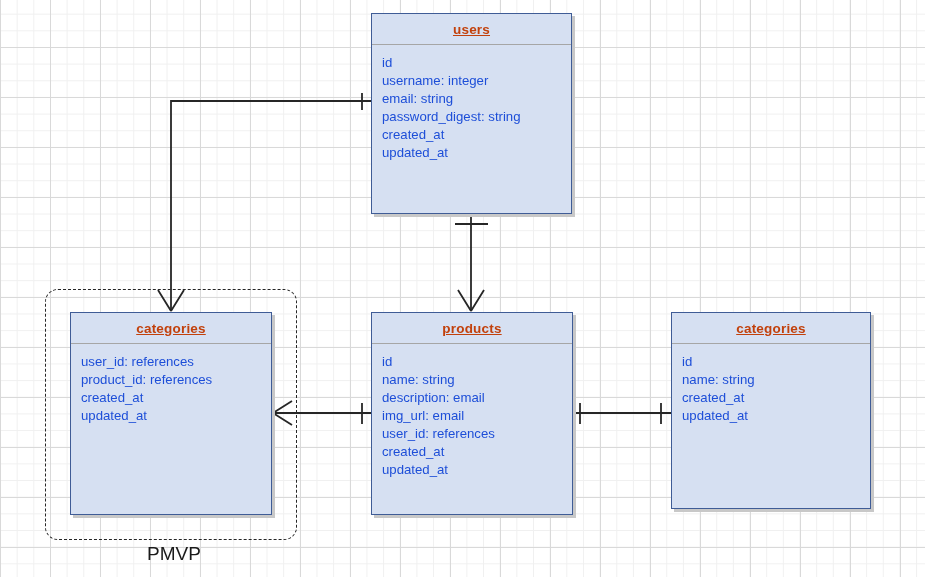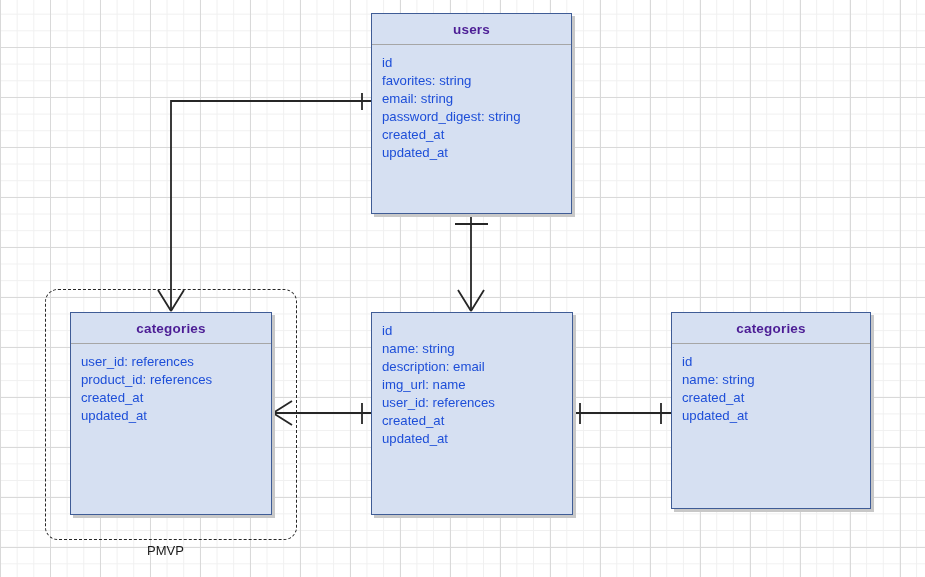--- a/index.html
+++ b/index.html
@@ -39,21 +39,22 @@
     height: 31px;
     box-sizing: border-box;
     display: flex;
     align-items: center;
     justify-content: center;
     border-bottom: 1.5px solid #a6a6a6;
   }
   .entity-title {
     font-size: 13.5px;
     font-weight: bold;
-    color: #4c1d95;
+    color: #c2410c;
+    text-decoration: underline;
     letter-spacing: .2px;
   }
   .entity-body {
     padding: 9px 0 0 10px;
   }
   .attr {
     font-size: 13.2px;
     line-height: 18px;
     color: #1d4ed8;
     white-space: nowrap;
@@ -62,21 +63,21 @@
   
   .group-box {
     position: absolute;
     box-sizing: border-box;
     border: 1.7px dashed #262626;
     border-radius: 13px;
     background: transparent;
   }
   .group-label {
     position: absolute;
-    font-size: 13px;
+    font-size: 19px;
     color: #1a1a1a;
     white-space: nowrap;
   }
 
   
   .conn-layer {
     position: absolute;
     left: 0;
     top: 0;
     width: 925px;
@@ -120,46 +121,49 @@
 
   <div class="group-box" style="left:45px; top:289px; width:252px; height:251px;"></div>
   <div class="group-label" style="left:147px; top:543px;">PMVP</div>
 
   <div class="entity" style="left:371px; top:13px; width:201px; height:201px;">
     <div class="entity-header">
       <span class="entity-title">users</span>
     </div>
     <div class="entity-body">
       <div class="attr">id</div>
-      <div class="attr">favorites: string</div>
+      <div class="attr">username: integer</div>
       <div class="attr">email: string</div>
       <div class="attr">password_digest: string</div>
       <div class="attr">created_at</div>
       <div class="attr">updated_at</div>
     </div>
   </div>
 
   <div class="entity" style="left:70px; top:312px; width:202px; height:203px;">
     <div class="entity-header">
       <span class="entity-title">categories</span>
     </div>
     <div class="entity-body">
       <div class="attr">user_id: references</div>
       <div class="attr">product_id: references</div>
       <div class="attr">created_at</div>
       <div class="attr">updated_at</div>
     </div>
   </div>
 
   <div class="entity" style="left:371px; top:312px; width:202px; height:203px;">
+    <div class="entity-header">
+      <span class="entity-title">products</span>
+    </div>
     <div class="entity-body">
       <div class="attr">id</div>
       <div class="attr">name: string</div>
       <div class="attr">description: email</div>
-      <div class="attr">img_url: name</div>
+      <div class="attr">img_url: email</div>
       <div class="attr">user_id: references</div>
       <div class="attr">created_at</div>
       <div class="attr">updated_at</div>
     </div>
   </div>
 
   <div class="entity" style="left:671px; top:312px; width:200px; height:197px;">
     <div class="entity-header">
       <span class="entity-title">categories</span>
     </div>

